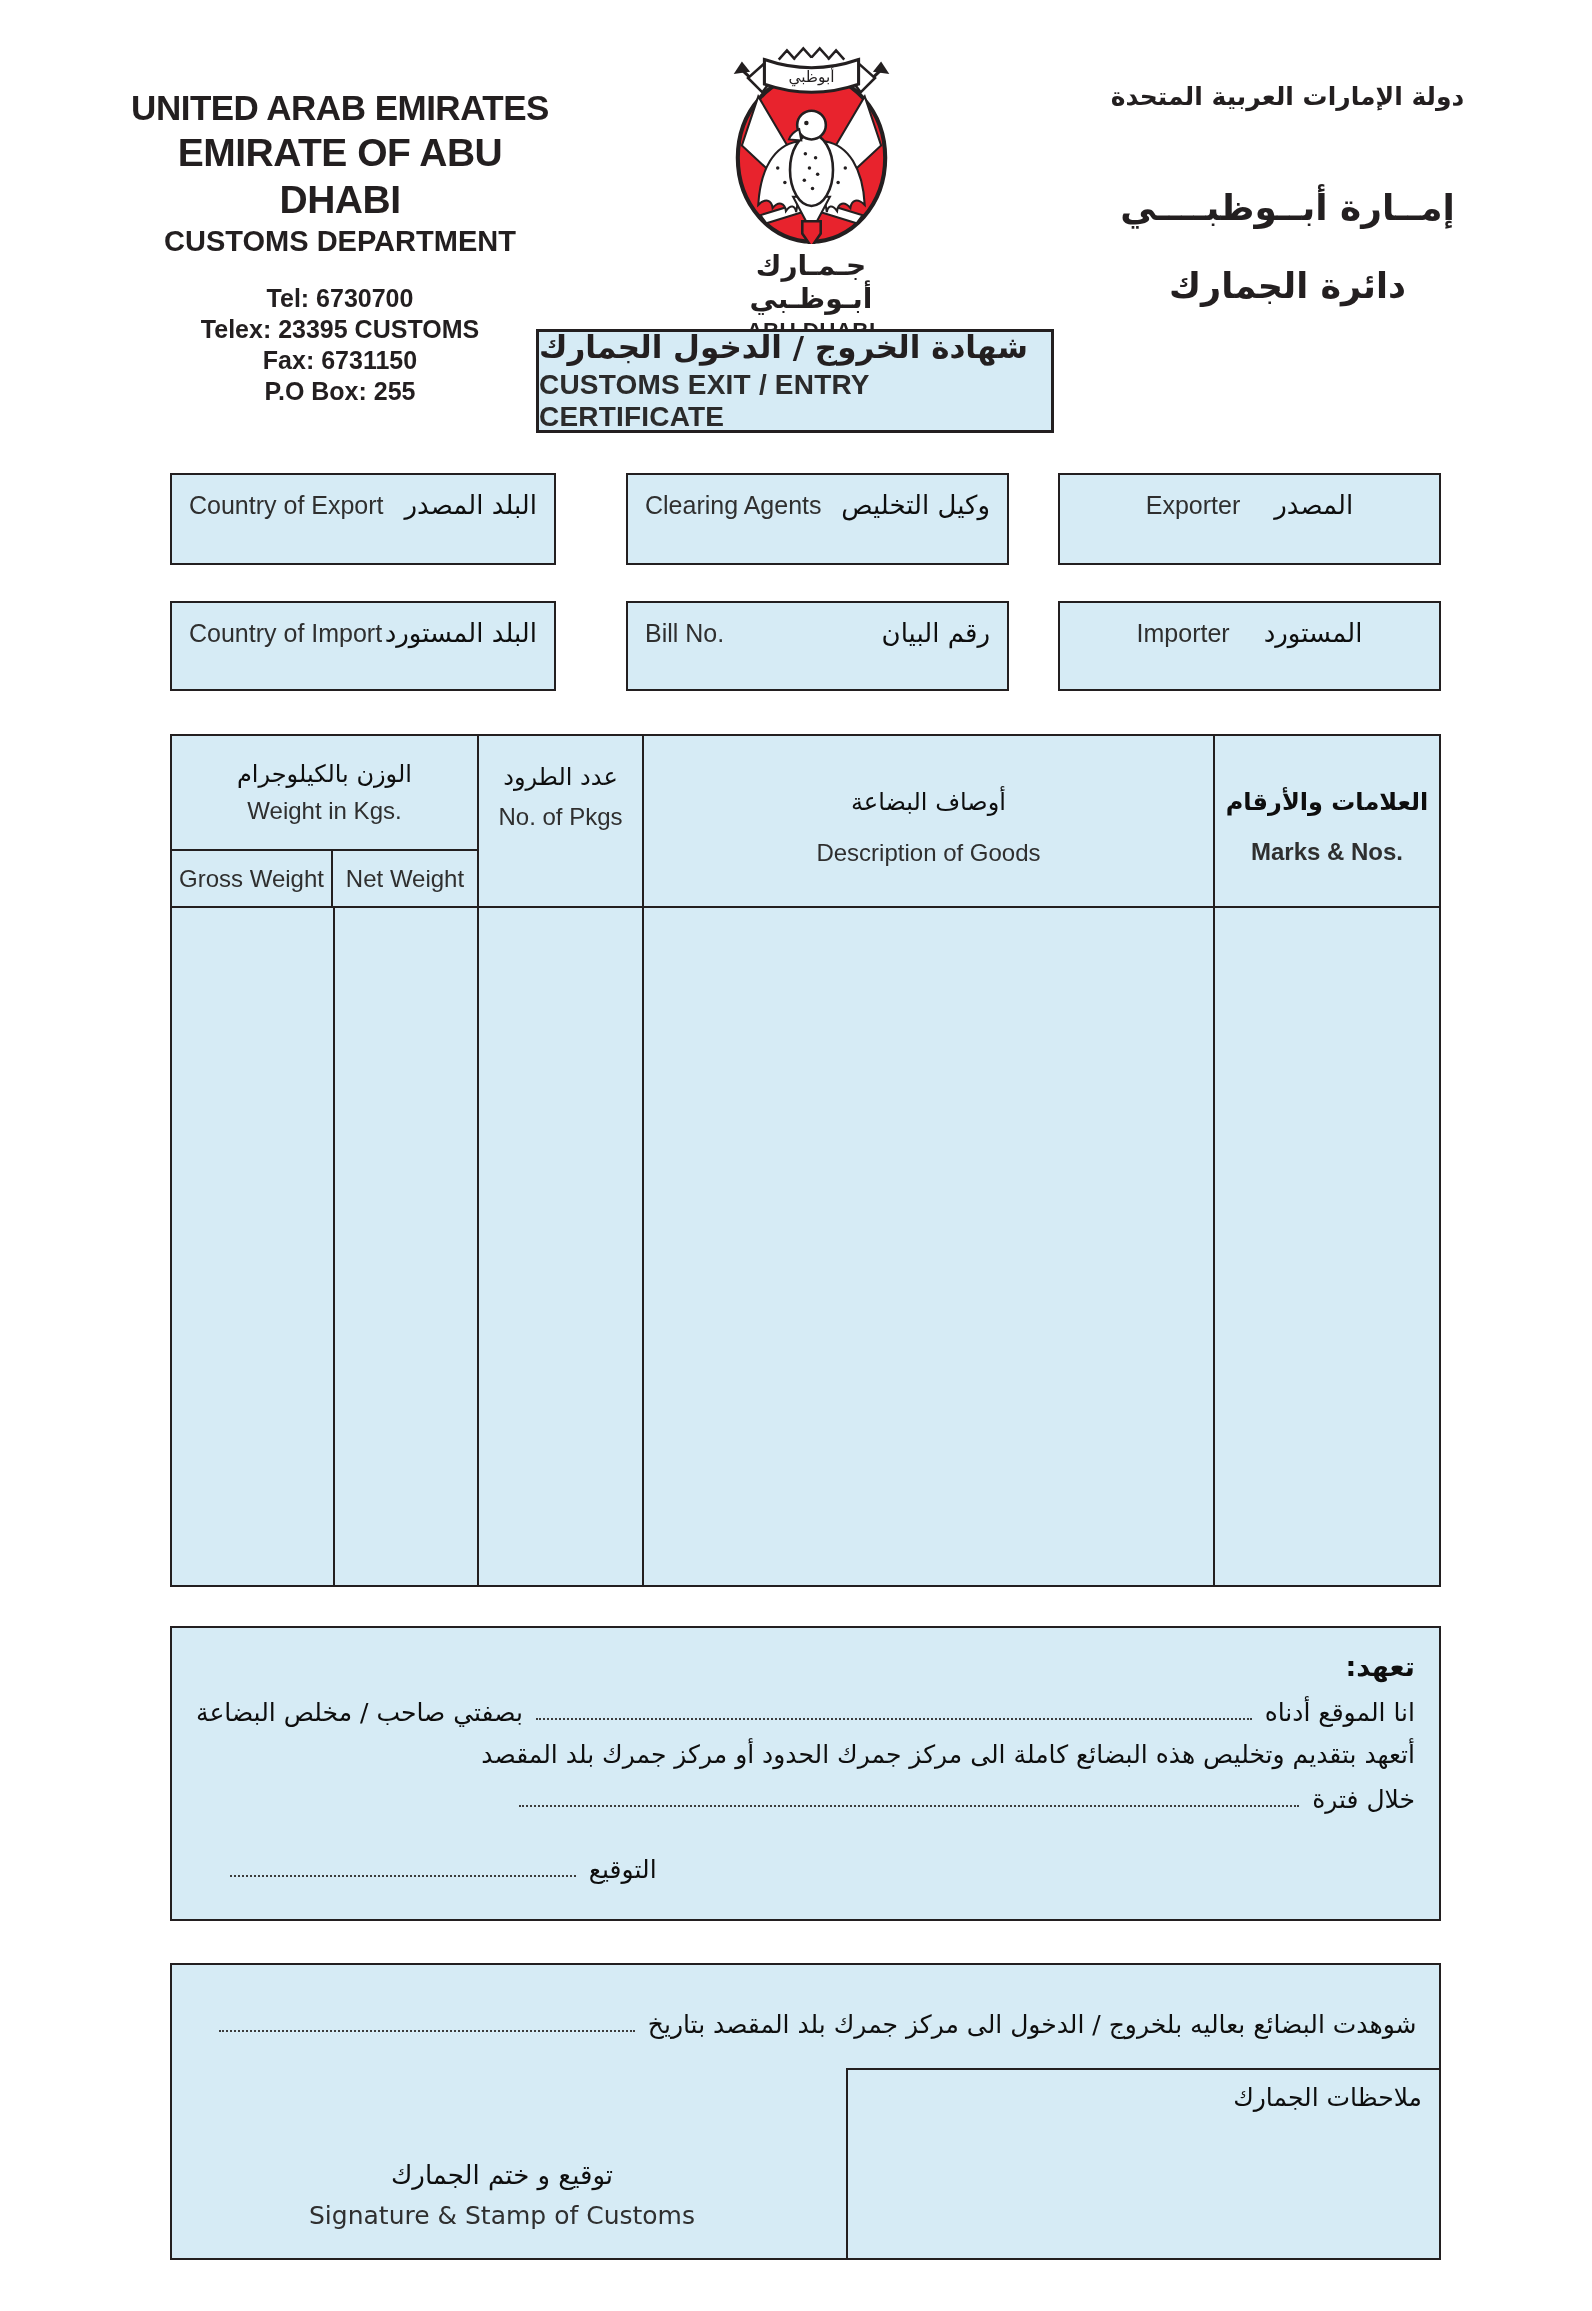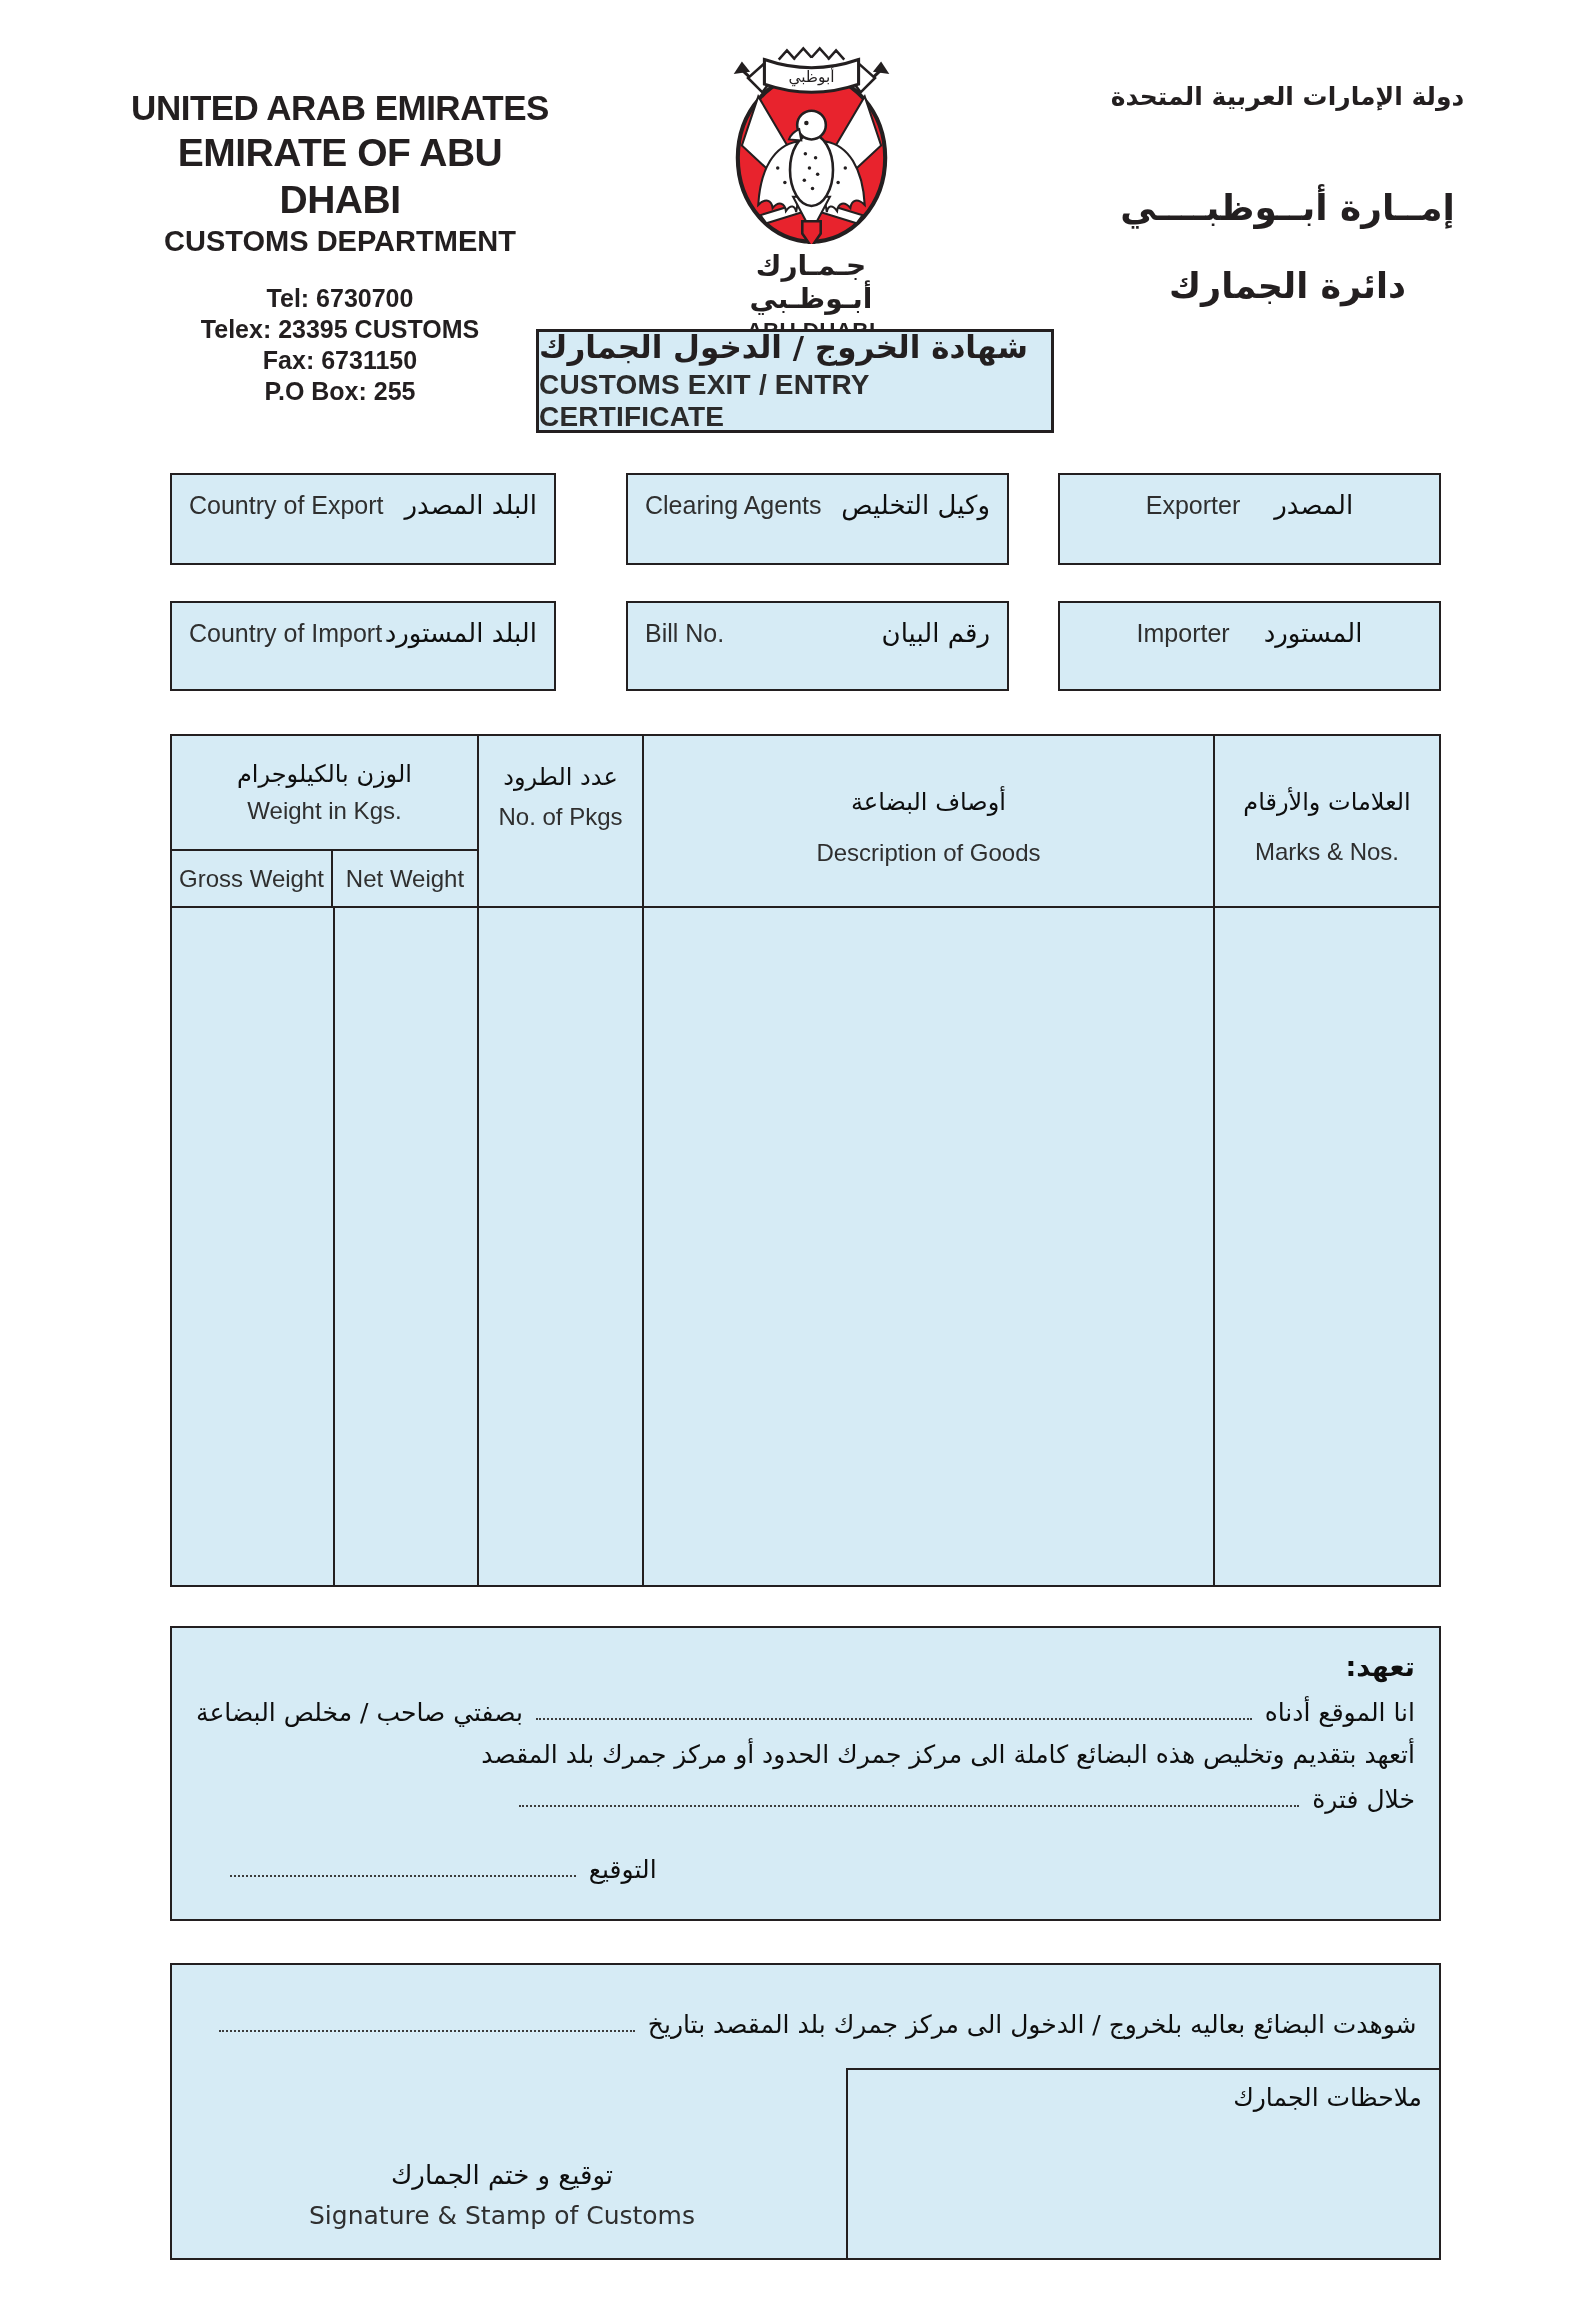--- a/index.html
+++ b/index.html
@@ -60,21 +60,21 @@
     grid-template-rows:115px 55px 1fr;
   }
   .gc{box-sizing:border-box;display:flex;flex-direction:column;align-items:center;justify-content:center;text-align:center;}
   .gc .a{font-size:24px;color:#0e0e0e;}
   .gc .e{font-size:24px;color:#2f2f2f;}
   .cell-weight{grid-column:1/3;grid-row:1;border-bottom:2.8px solid #231f20;gap:9.4px;}
   .cell-gross{grid-column:1;grid-row:2;border-right:2.8px solid #231f20;}
   .cell-net{grid-column:2;grid-row:2;}
   .cell-pkgs{grid-column:3;grid-row:1/3;border-left:2.8px solid #231f20;gap:11.2px;padding-bottom:48px;}
   .cell-desc{grid-column:4;grid-row:1/3;border-left:2.8px solid #231f20;gap:22.5px;padding-top:13px;}
-  .cell-marks{grid-column:5;grid-row:1/3;border-left:2.8px solid #231f20;gap:22.5px;padding-top:12px;}
+  .cell-marks{grid-column:5;grid-row:1/3;border-left:2.8px solid #231f20;gap:22.5px;padding-top:12px;font-weight:bold;}
   .body-cell{grid-row:3;border-top:2.8px solid #231f20;}
   .bc1{grid-column:1;}
   .bc2{grid-column:2;border-left:2.8px solid #231f20;}
   .bc3{grid-column:3;border-left:2.8px solid #231f20;}
   .bc4{grid-column:4;border-left:2.8px solid #231f20;}
   .bc5{grid-column:5;border-left:2.8px solid #231f20;}
 
   
   .undertaking{
     position:absolute;left:170px;top:1626px;width:1271px;height:295px;box-sizing:border-box;

